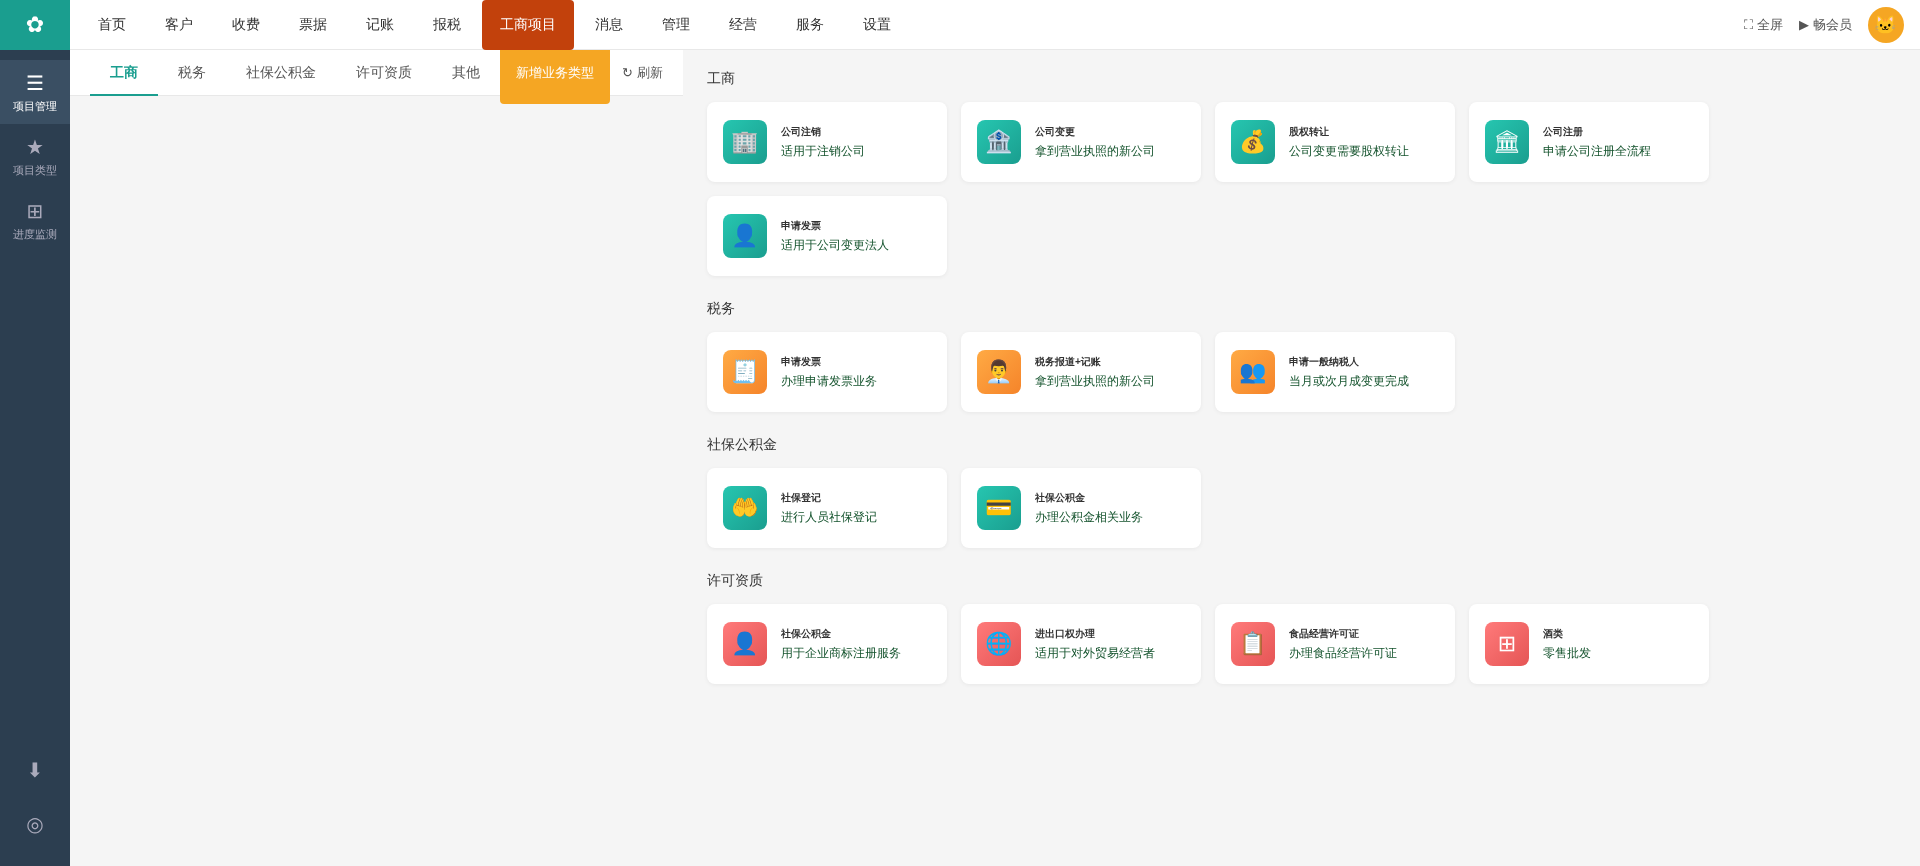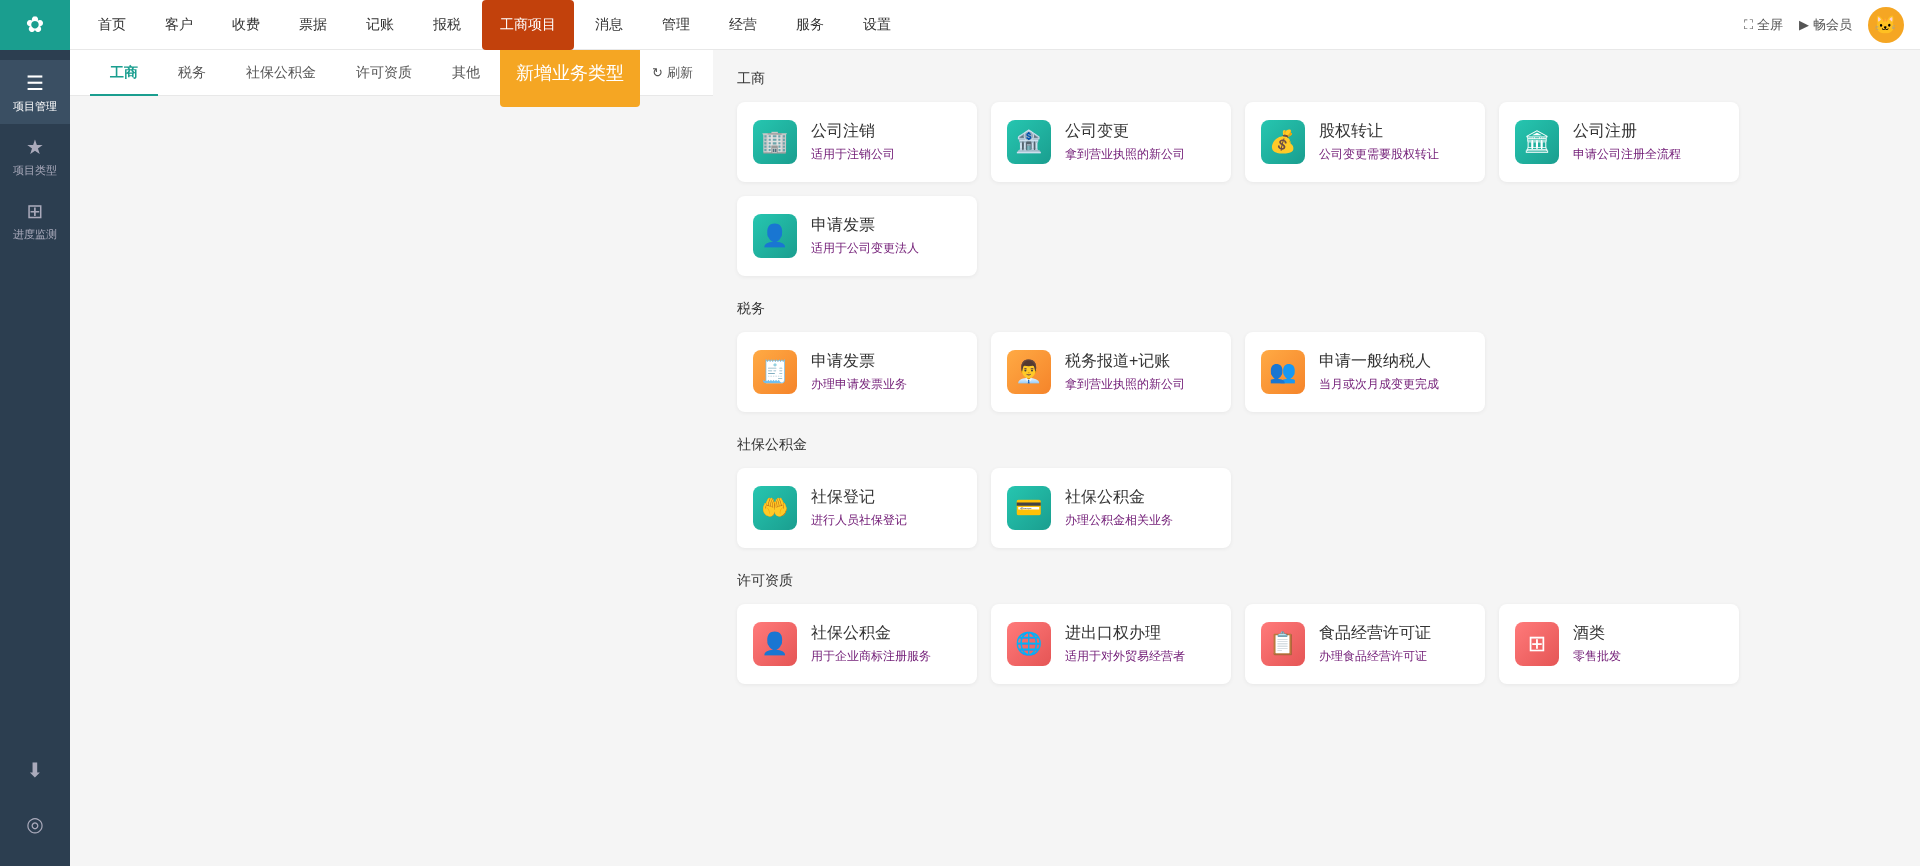--- a/index.html
+++ b/index.html
@@ -174,21 +174,21 @@
       display: flex;
       align-items: center;
       gap: 12px;
     }
     .btn-add-type {
       background: #f5a623;
       color: #fff;
       border: none;
       border-radius: 4px;
       padding: 22px 16px;
-      font-size: 18px;
+      font-size: 13px;
       cursor: pointer;
     }
     .btn-refresh {
       display: flex;
       align-items: center;
       gap: 4px;
       font-size: 13px;
       color: #555;
       cursor: pointer;
     }
@@ -237,28 +237,28 @@
       font-size: 22px;
       color: #fff;
       flex-shrink: 0;
     }
     .card-icon.teal { background: linear-gradient(135deg, #26c6b0, #1a9e8f); }
     .card-icon.orange { background: linear-gradient(135deg, #ffaa44, #f5842a); }
     .card-icon.coral { background: linear-gradient(135deg, #ff7a7a, #e55555); }
 
     .card-text { flex: 1; overflow: hidden; }
     .card-name {
-      font-size: 16px;
+      font-size: 10px;
       color: #333;
-      font-weight: 400;
+      font-weight: 700;
       margin-bottom: 4px;
     }
     .card-desc {
       font-size: 12px;
-      color: #701a75;
+      color: #14532d;
       white-space: nowrap;
       overflow: hidden;
       text-overflow: ellipsis;
     }
 
     
     .page-content::-webkit-scrollbar { width: 6px; }
     .page-content::-webkit-scrollbar-track { background: #f0f0f0; }
     .page-content::-webkit-scrollbar-thumb { background: #ccc; border-radius: 3px; }
   </style>

